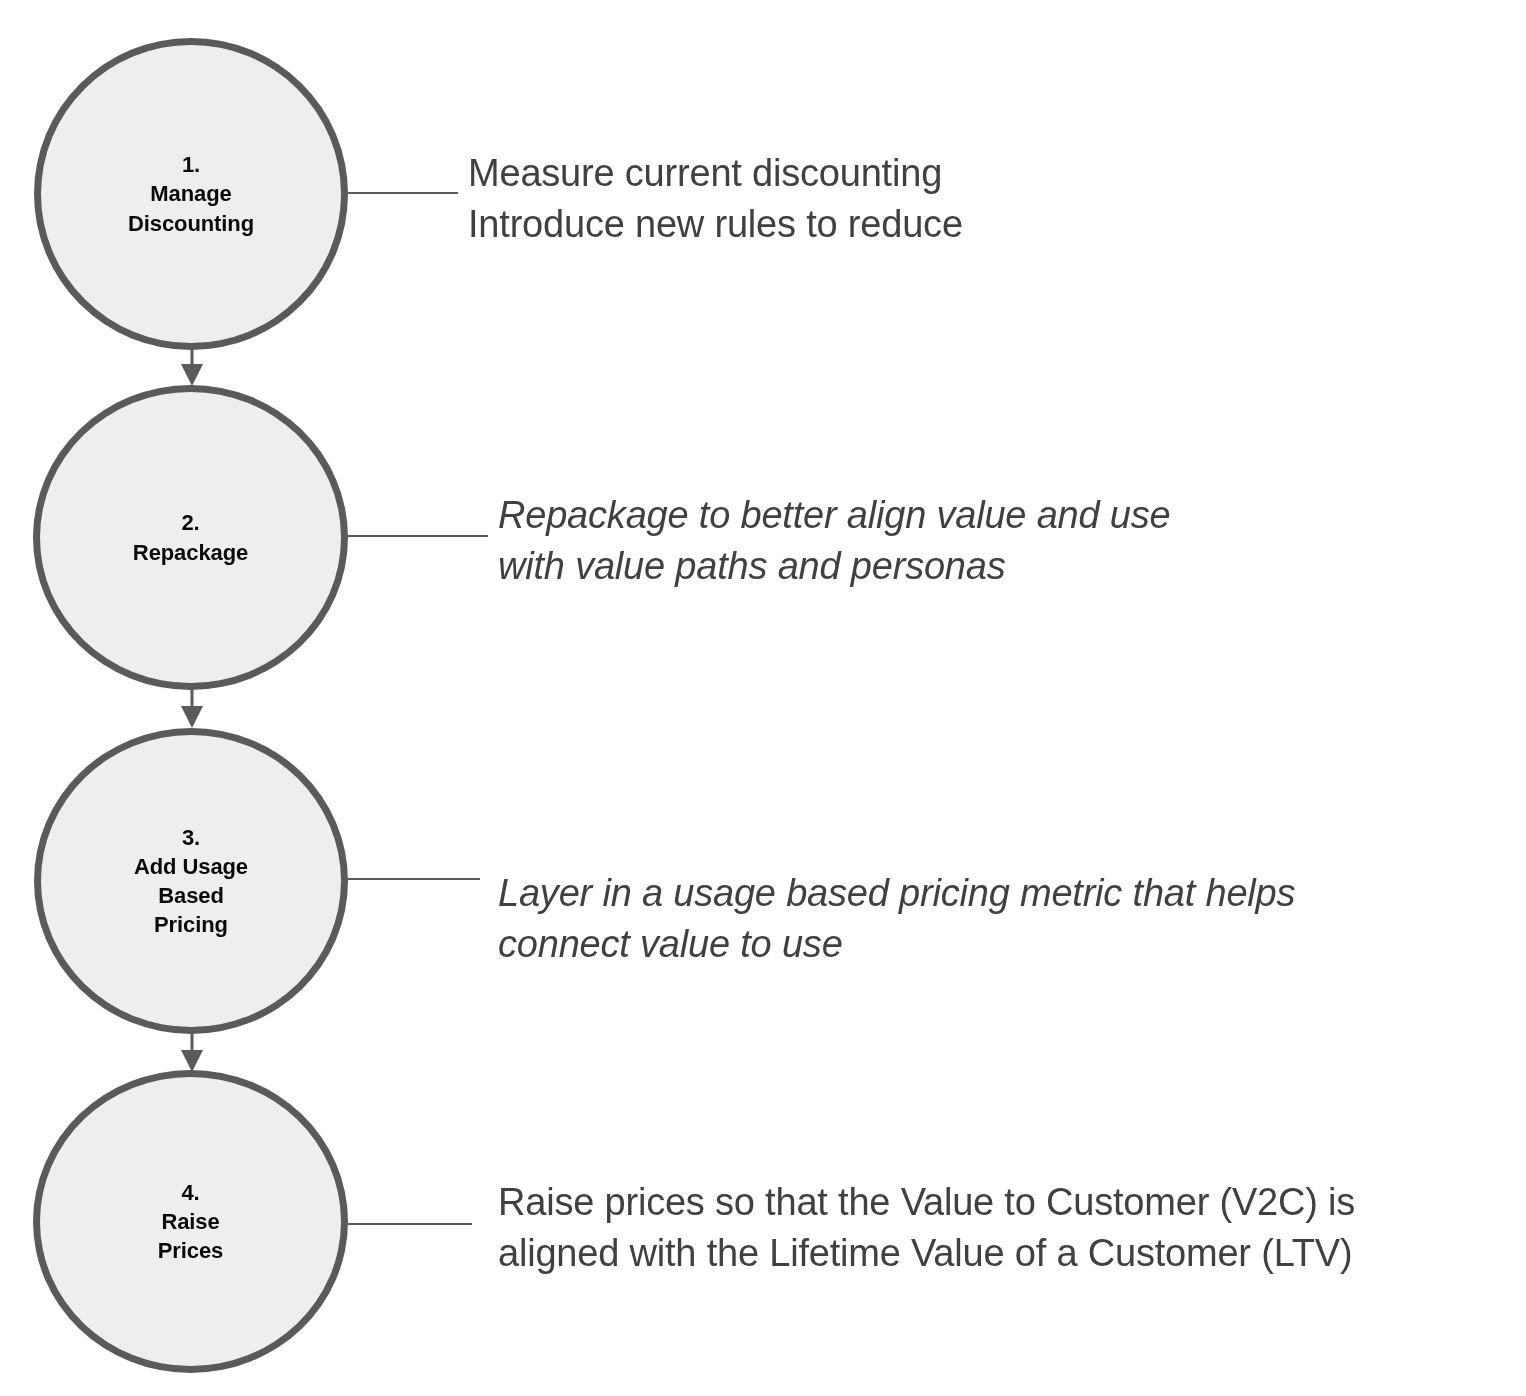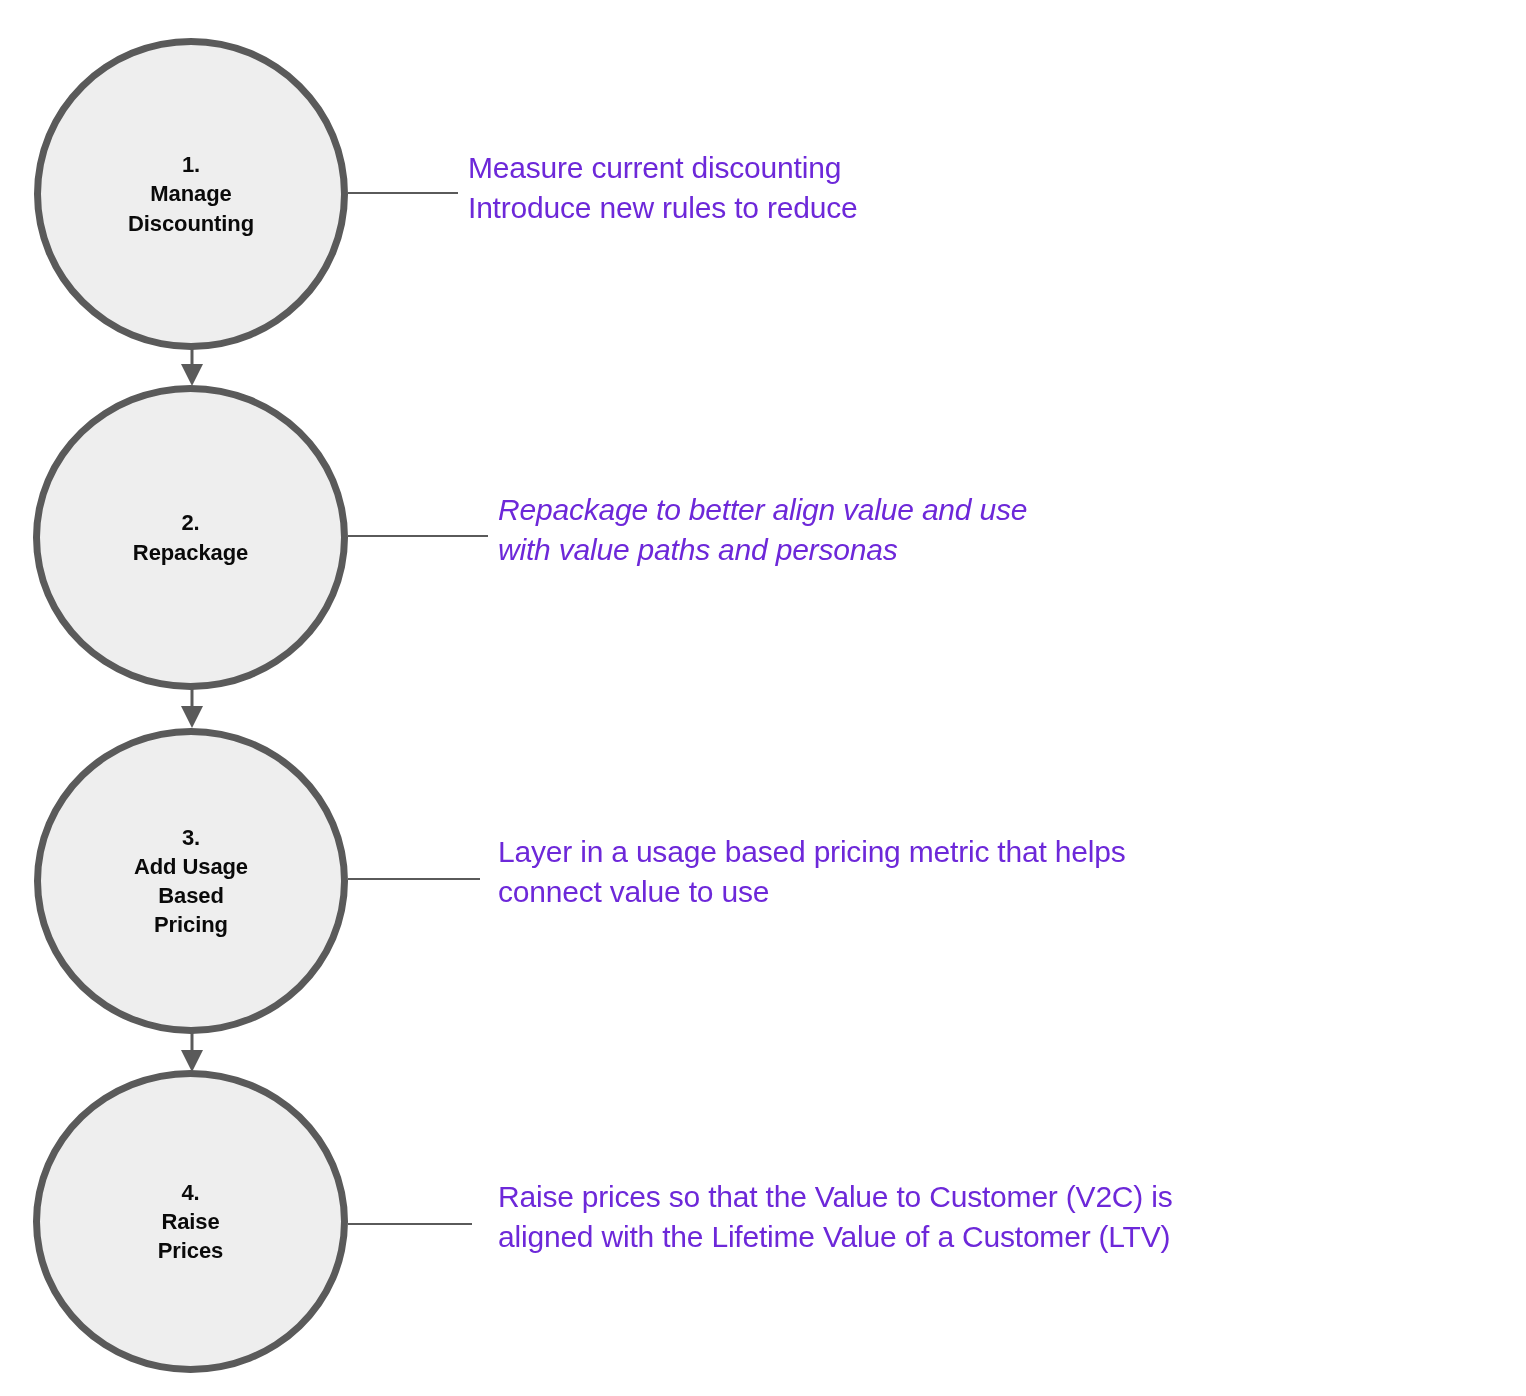--- a/index.html
+++ b/index.html
@@ -45,23 +45,23 @@
     white-space: pre-line;
     padding: 0 14px;
   }
   .leader-line {
     position: absolute;
     height: 2px;
     background: #5a5a5a;
   }
   .desc-text {
     position: absolute;
-    font-size: 30px;
+    font-size: 38px;
     line-height: 1.34;
-    color: #6d28d9;
+    color: #404040;
     white-space: pre-line;
     letter-spacing: -0.2px;
   }
   .flow-arrow {
     position: absolute;
   }
 </style>
 </head>
 <body>
 
@@ -97,21 +97,21 @@
   </div>
 
   <div class="step-row" style="top:0;">
     <div class="node-circle" style="left:34px; top:728px; width:314px; height:306px;">
       <span class="node-label">3.
 Add Usage
 Based
 Pricing</span>
     </div>
     <div class="leader-line" style="left:348px; top:878px; width:132px;"></div>
-    <div class="desc-text" style="left:498px; top:832px; width:1020px;">Layer in a usage based pricing metric that helps
+    <div class="desc-text" style="left:498px; top:868px; width:1020px;font-style:italic;">Layer in a usage based pricing metric that helps
 connect value to use</div>
     <svg class="flow-arrow" style="left:175px; top:1032px;" width="34" height="42" viewBox="0 0 34 42">
       <line x1="17" y1="0" x2="17" y2="24" stroke="#5a5a5a" stroke-width="3"></line>
       <polygon points="6,18 28,18 17,40" fill="#5a5a5a"></polygon>
     </svg>
   </div>
 
   <div class="step-row" style="top:0;">
     <div class="node-circle" style="left:33px; top:1070px; width:315px; height:303px;">
       <span class="node-label">4.

